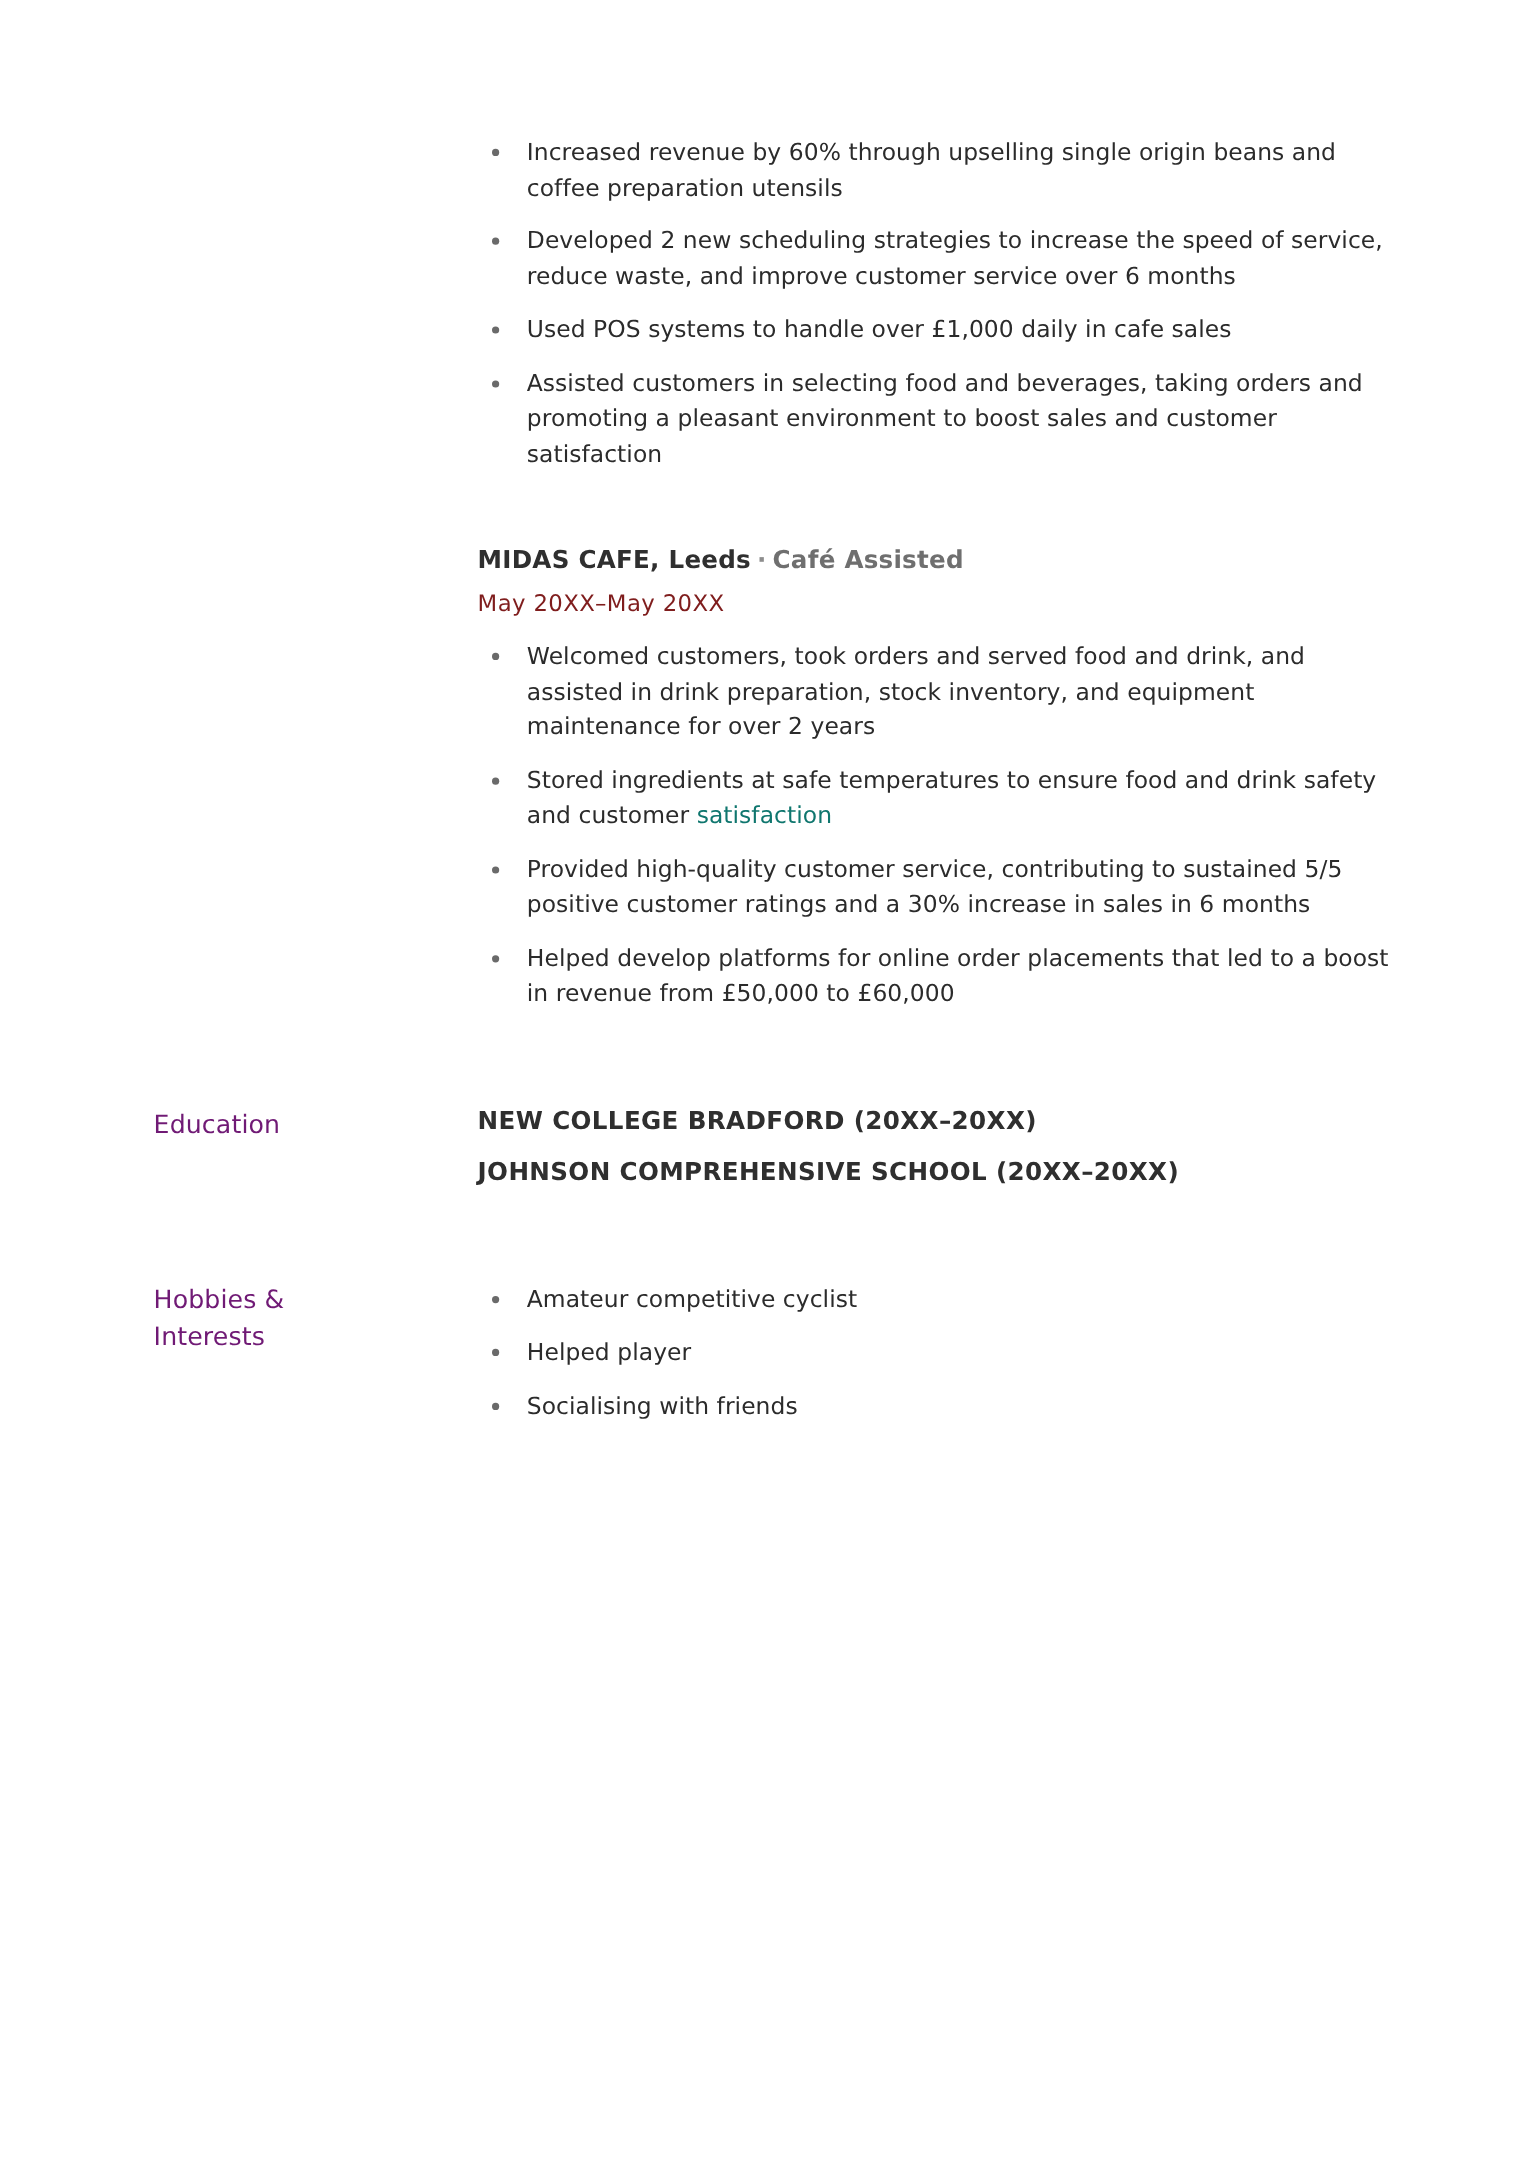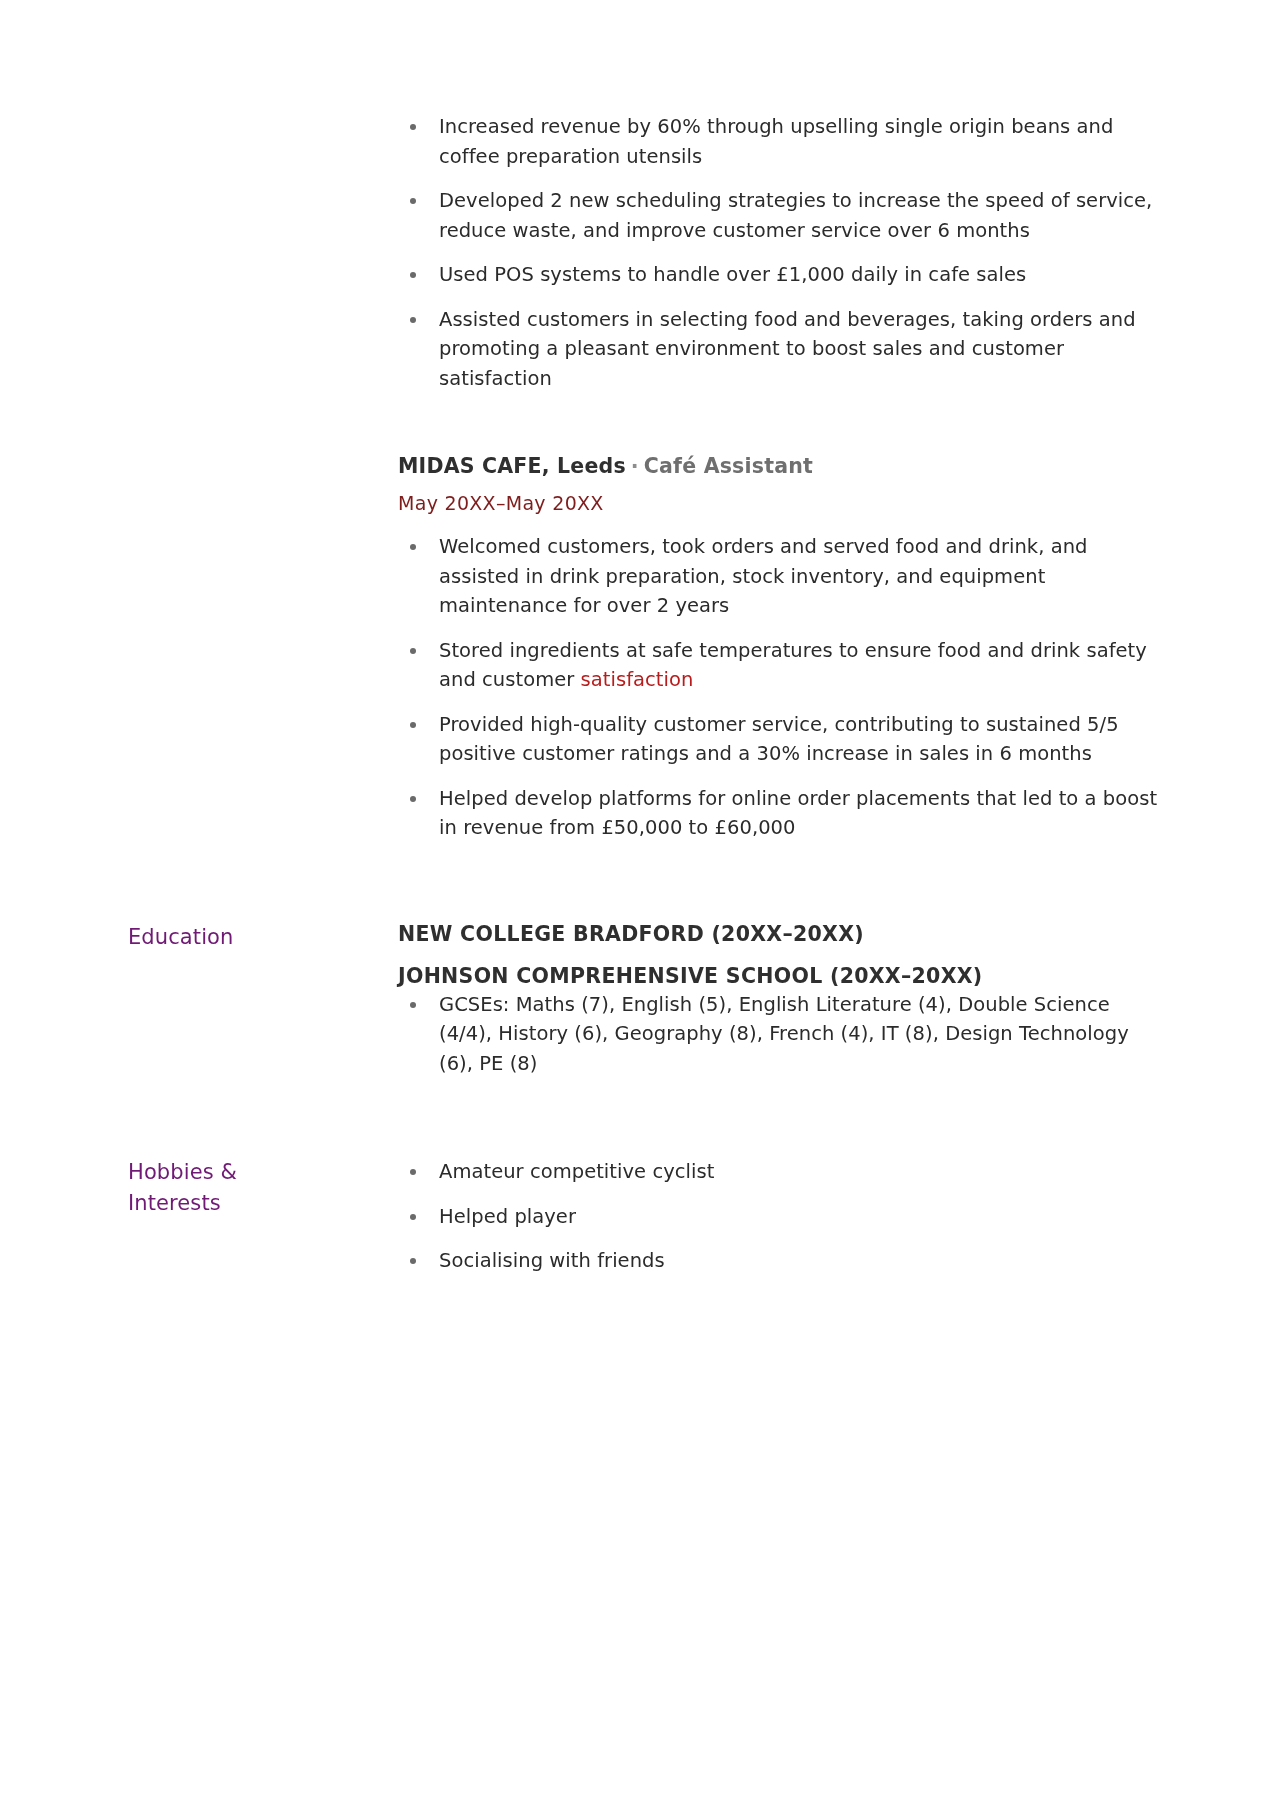--- a/index.html
+++ b/index.html
@@ -77,21 +77,21 @@
     background: #6a6a6a;
   }
   ul.bullets.tight > li {
     margin-bottom: 1px;
   }
   ul.bullets.loose > li {
     margin-bottom: 15px;
   }
 
   .muted-run {
-    color: #b91c1c;
+    color: #0f766e;
   }
 
   
   .job-title {
     font-size: 20.5px;
     font-weight: 700;
     color: #3a3a3a;
     letter-spacing: 0.2px;
     margin: 0;
   }
@@ -147,21 +147,21 @@
         <li>Used POS systems to handle over £1,000 daily in cafe sales</li>
         <li>Assisted customers in selecting food and beverages, taking orders and promoting a pleasant environment to boost sales and customer satisfaction</li>
       </ul>
     </div>
   </div>
 
   <div class="section" id="job-section">
     <div class="section-label"></div>
     <div class="section-body">
       <p class="job-title">
-        <span class="company">MIDAS CAFE, Leeds</span><span class="sep">·</span><span class="role">Café Assistant</span>
+        <span class="company">MIDAS CAFE, Leeds</span><span class="sep">·</span><span class="role">Café Assisted</span>
       </p>
       <div class="job-dates">May 20XX–May 20XX</div>
       <ul class="bullets loose">
         <li>Welcomed customers, took orders and served food and drink, and assisted in drink preparation, stock inventory, and equipment maintenance for over 2 years</li>
         <li><span>Stored ingredients at safe temperatures to ensure food and drink safety and customer </span><span class="muted-run">satisfaction</span></li>
         <li>Provided high-quality customer service, contributing to sustained 5/5 positive customer ratings and a 30% increase in sales in 6 months</li>
         <li>Helped develop platforms for online order placements that led to a boost in revenue from £50,000 to £60,000</li>
       </ul>
     </div>
   </div>
@@ -169,23 +169,20 @@
   <div class="section" id="education-section">
     <div class="section-label">Education</div>
     <div class="section-body">
 
       <div class="edu-block">
         <h3 class="edu-heading">NEW COLLEGE BRADFORD (20XX–20XX)</h3>
       </div>
 
       <div class="edu-block">
         <h3 class="edu-heading">JOHNSON COMPREHENSIVE SCHOOL (20XX–20XX)</h3>
-        <ul class="bullets tight">
-          <li>GCSEs: Maths (7), English (5), English Literature (4), Double Science (4/4), History (6), Geography (8), French (4), IT (8), Design Technology (6), PE (8)</li>
-        </ul>
       </div>
 
     </div>
   </div>
 
   <div class="section" id="hobbies-section">
     <div class="section-label two-line">
       <div>Hobbies &amp;</div>
       <div>Interests</div>
     </div>

